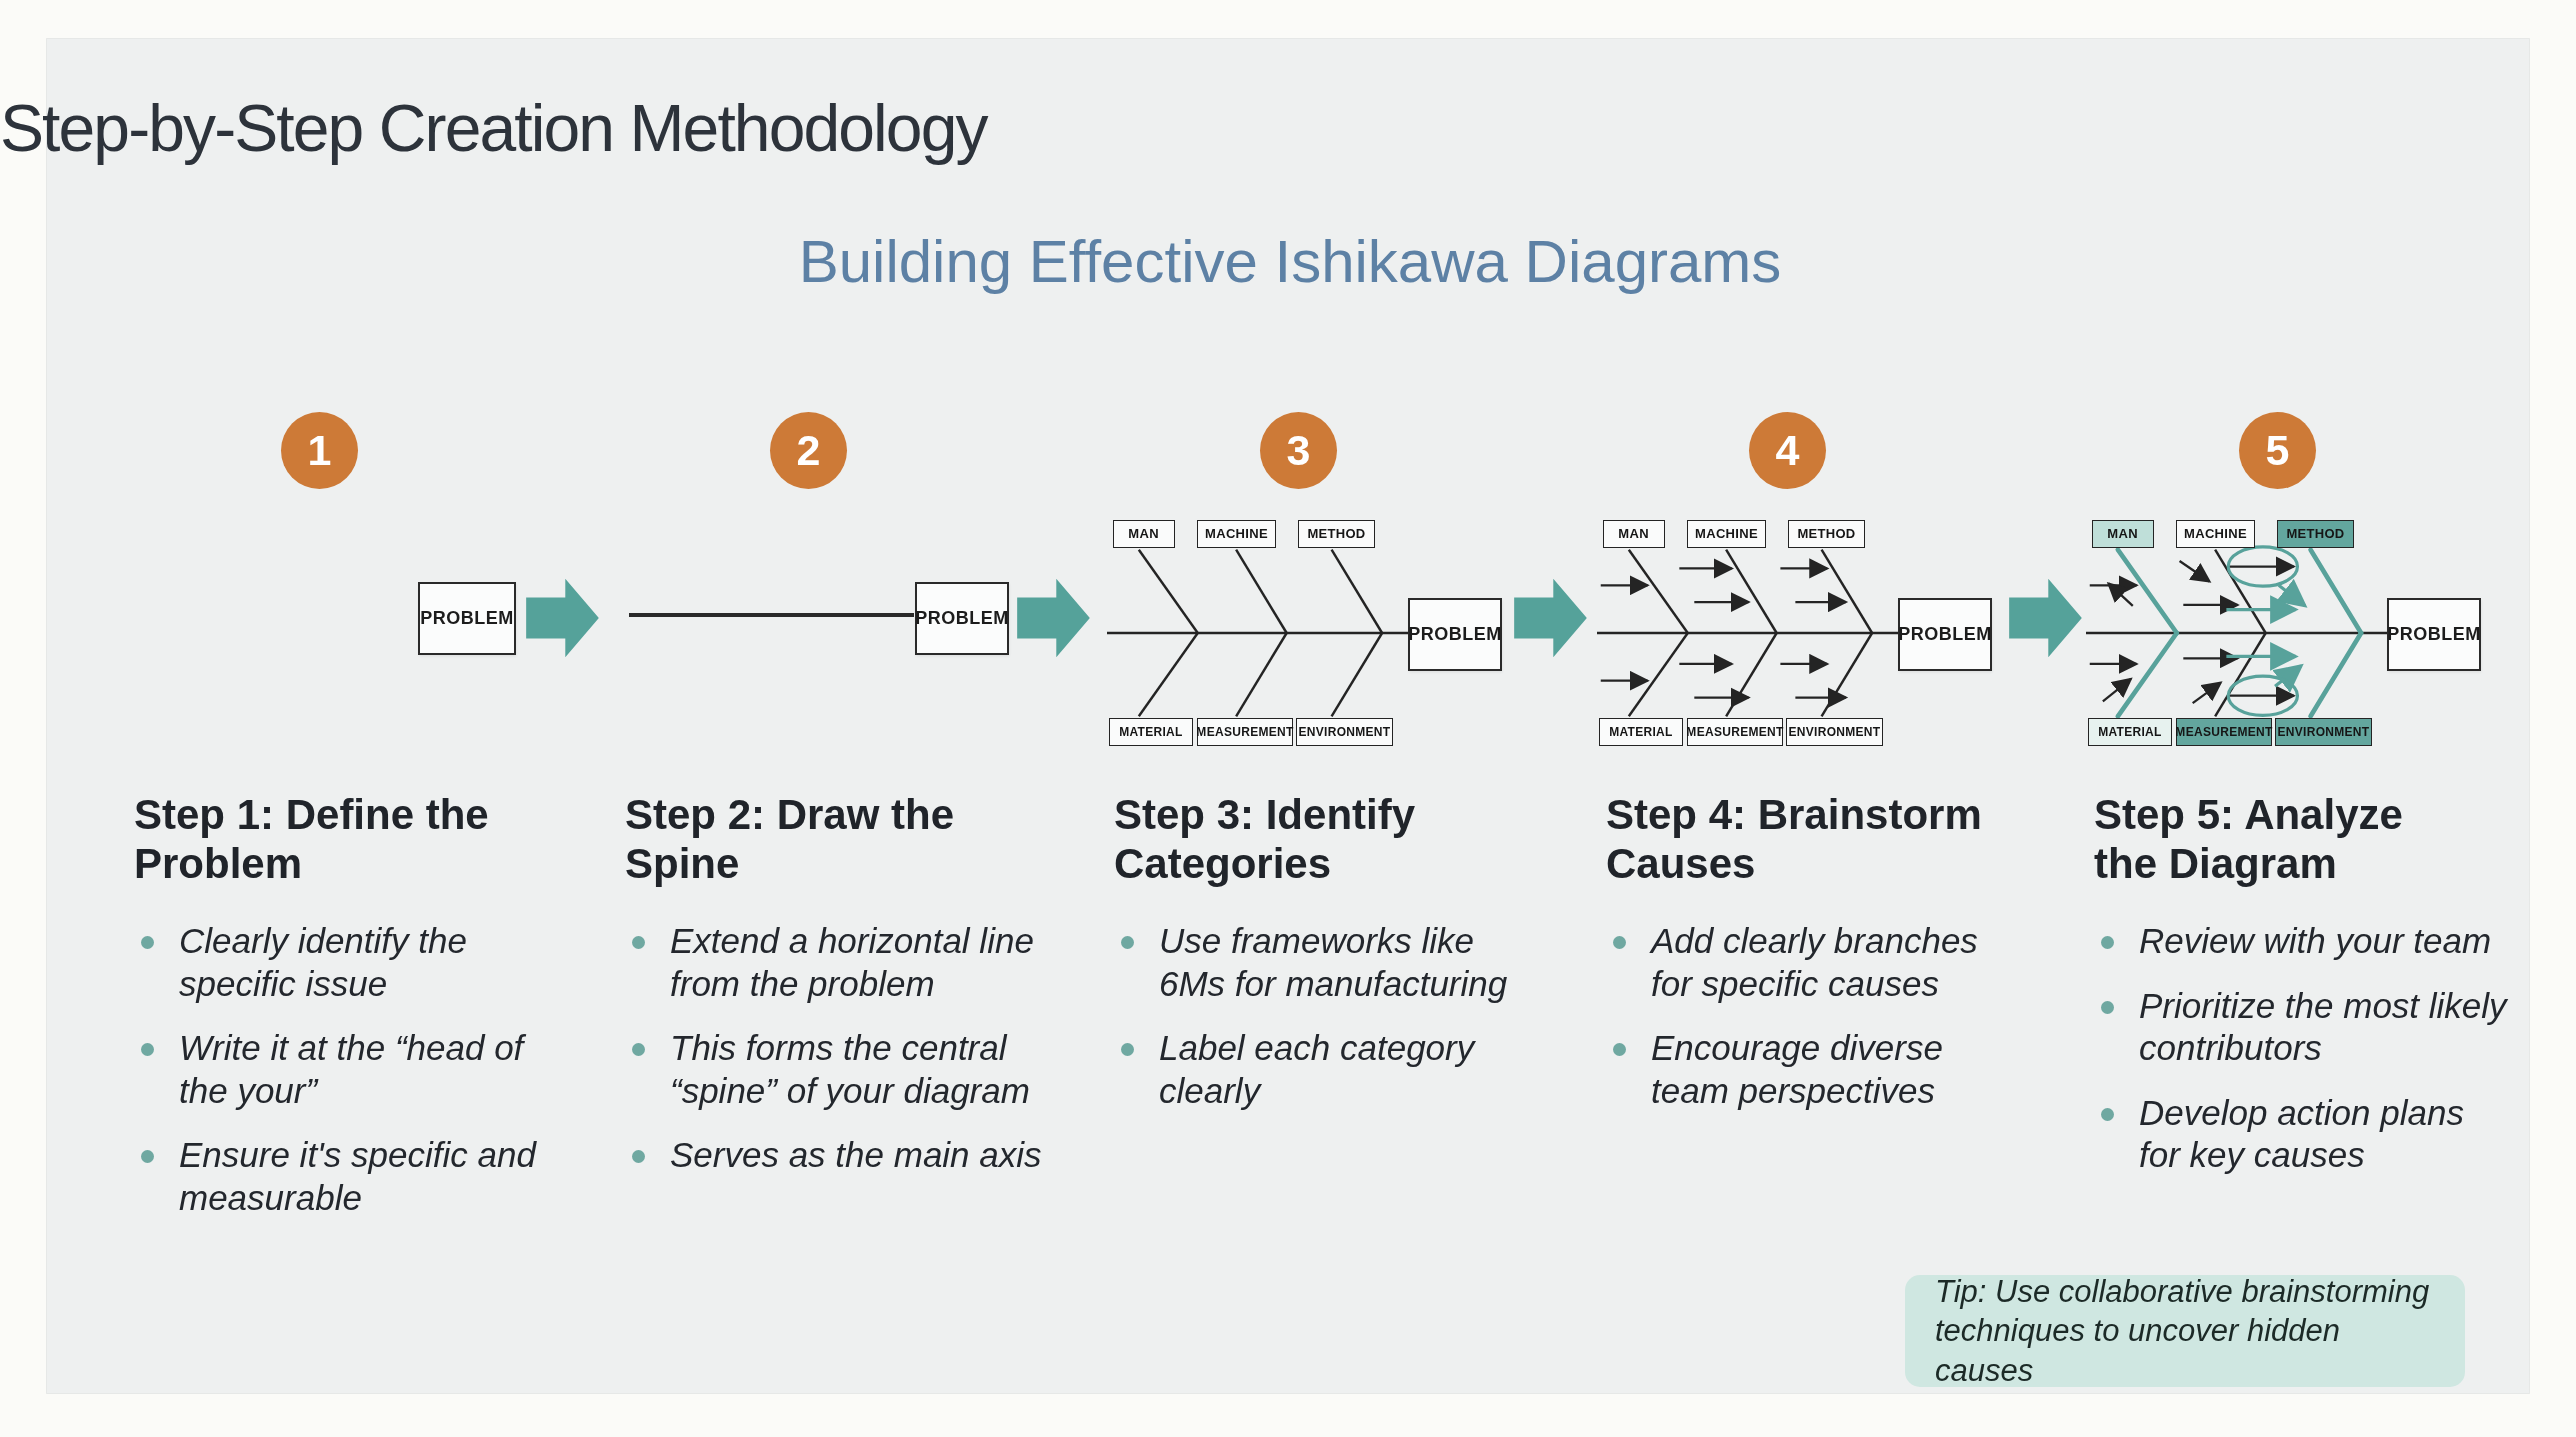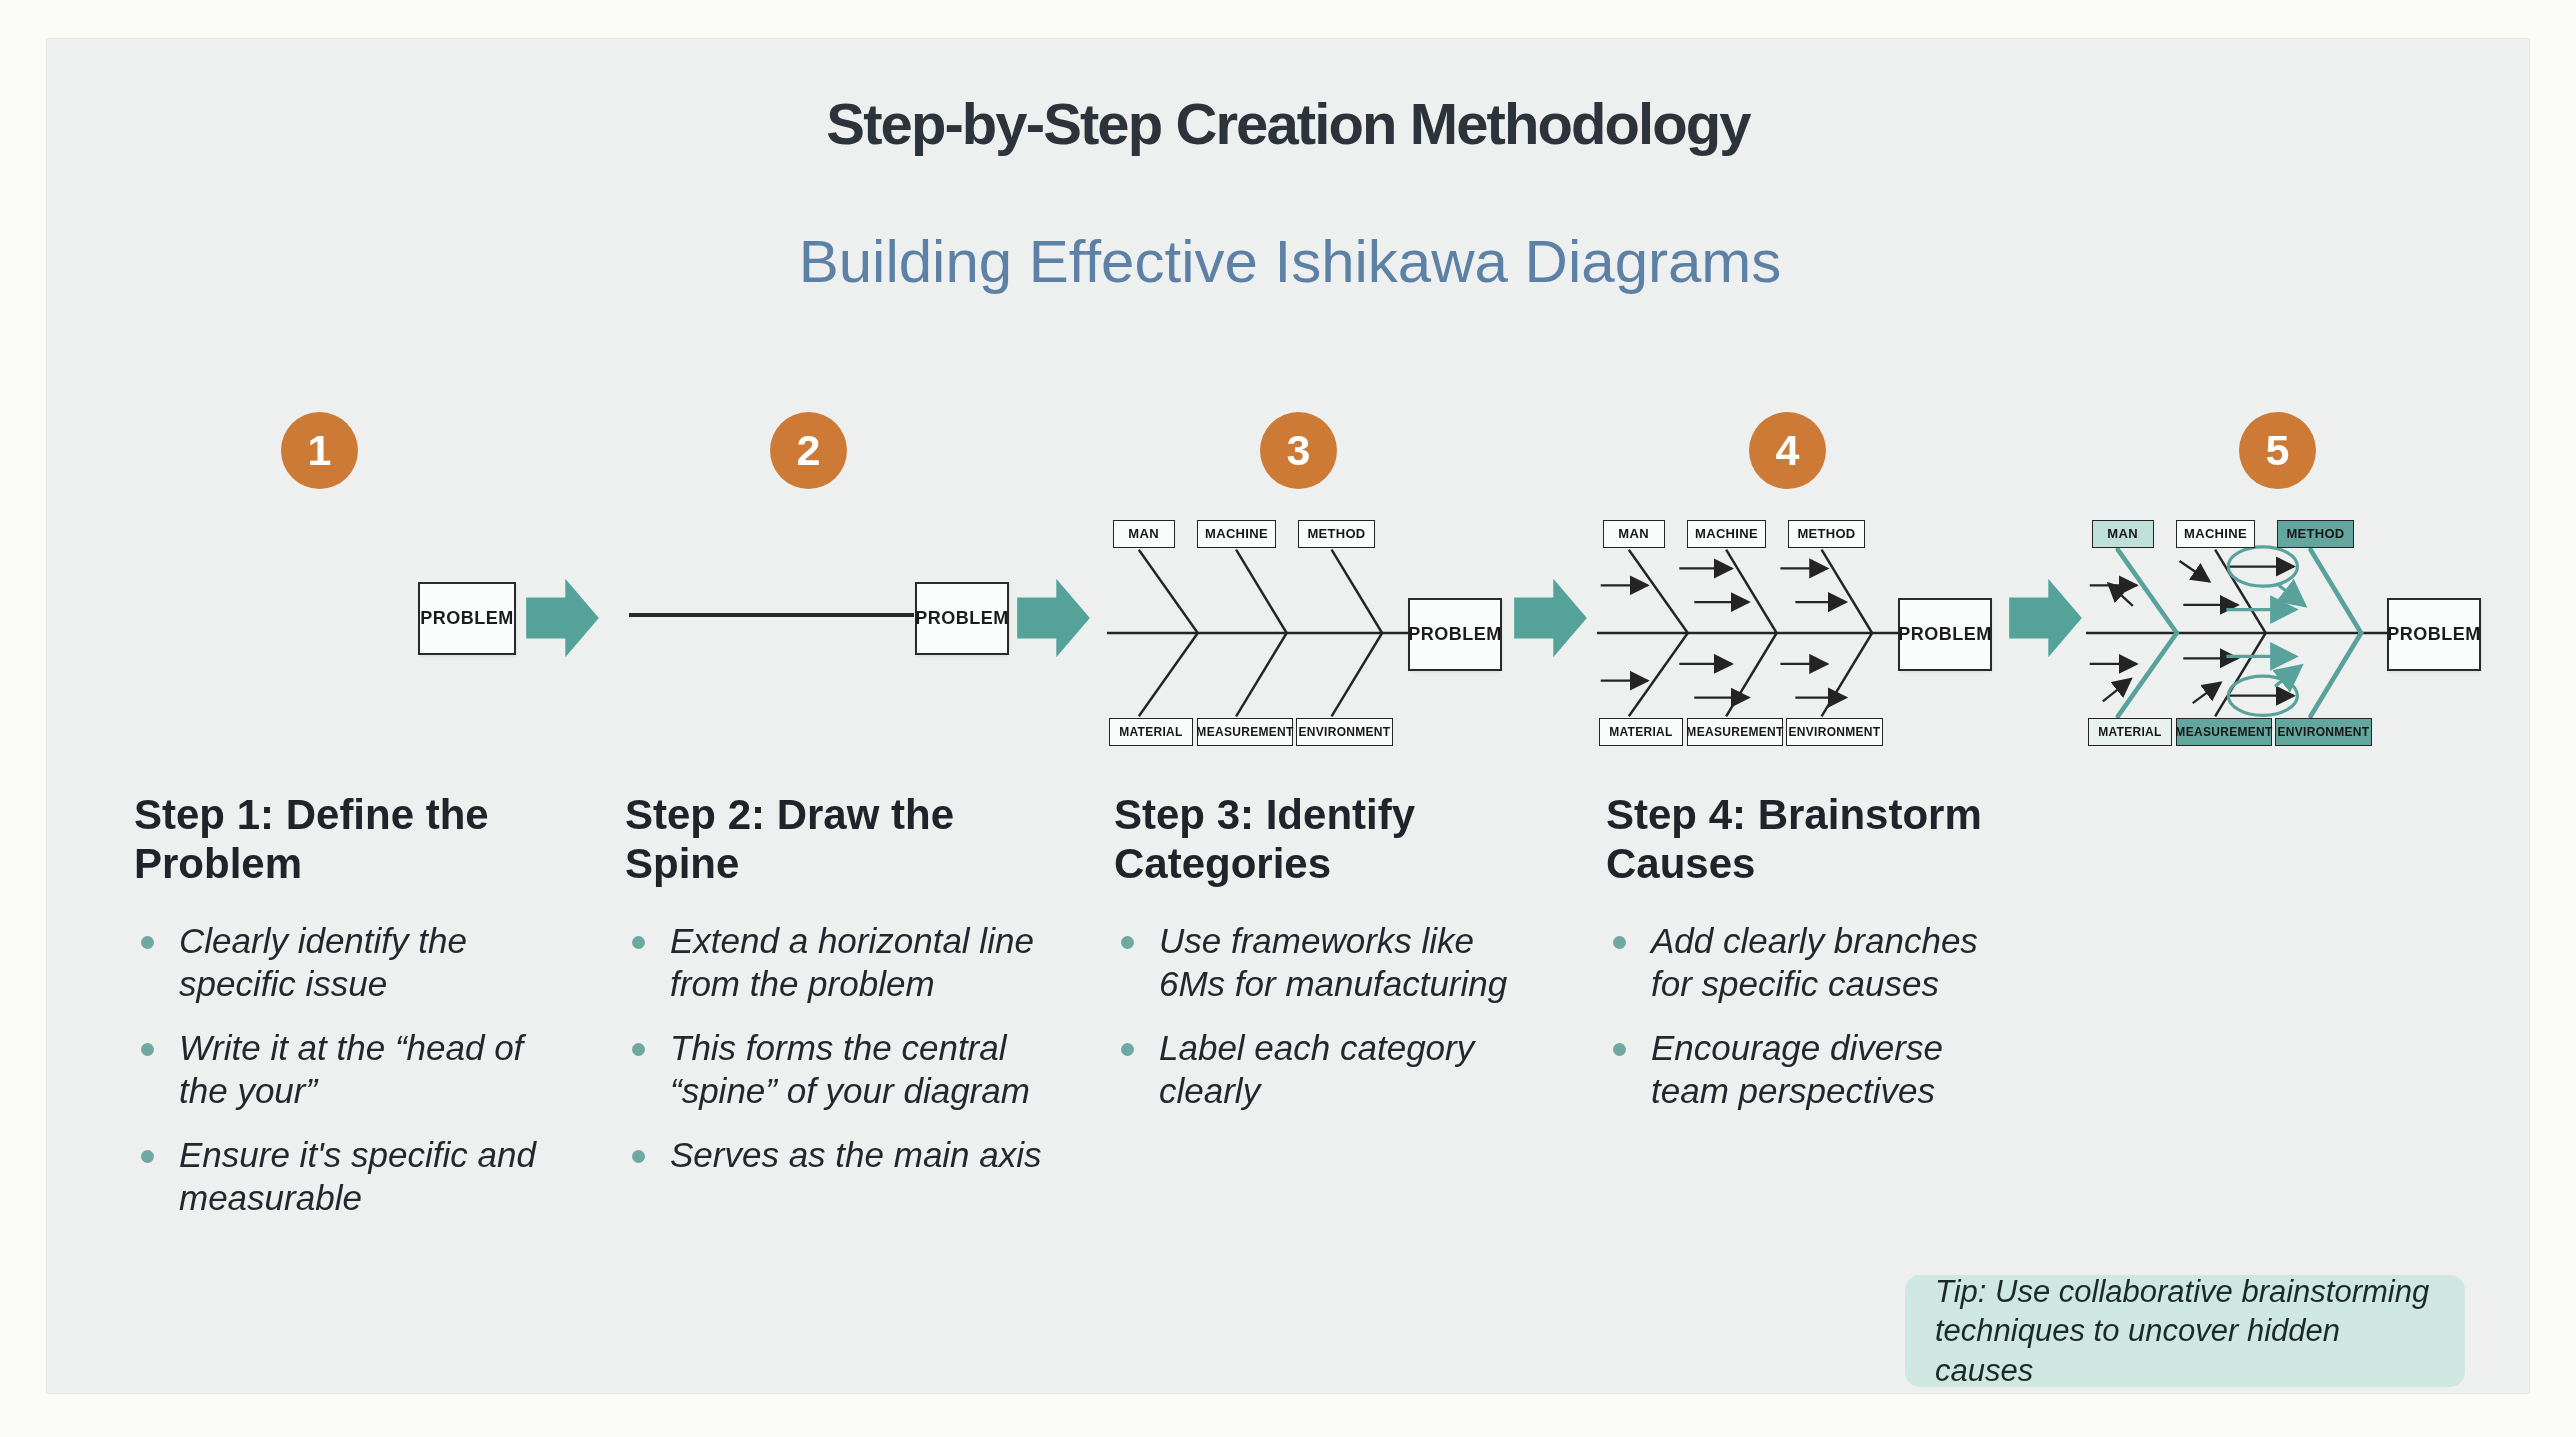--- a/index.html
+++ b/index.html
@@ -1,19 +1,19 @@
 <!DOCTYPE html>
 <html style="font-size:15px"><head>
 <meta charset="utf-8">
 <style>
   html,body{margin:0;padding:0;}
   body{width:2576px;height:1438px;background:#fbfbf8;font-family:"Liberation Sans",sans-serif;overflow:hidden;}
   .canvas{position:relative;width:2576px;height:1438px;}
   .panel{position:absolute;left:47px;top:39px;width:2482px;height:1354px;background:#eef0f0;box-shadow:0 0 0 0.9px #e4e6e5;}
-  .title{position:absolute;left:0;right:0;top:90px;text-align:center;font-size:58px;font-weight:700;color:#2d333b;letter-spacing:-1.9px;}
+  .title{position:absolute;left:0;right:0;top:90px;font-size:66px;font-weight:400;color:#2d333b;letter-spacing:-1.9px;}
   .subtitle{position:absolute;left:4px;right:0;top:227px;text-align:center;font-size:60px;font-weight:400;color:#5d81a5;}
   .badge{position:absolute;top:412px;width:77px;height:77px;border-radius:50%;background:#cd7a37;color:#ffffff;font-size:43px;font-weight:700;display:flex;align-items:center;justify-content:center;}
   .pbox{position:absolute;width:90px;height:66px;background:#fbfcfc;border:2.8px solid #2a2a2a;color:#1c1c1c;font-size:18px;font-weight:700;display:flex;align-items:center;justify-content:center;letter-spacing:0.5px;box-shadow:0.9px 1.9px 2.8px rgba(0,0,0,.08);}
   .flow-arrow{position:absolute;top:577px;width:73px;height:82px;}
   .spine2{position:absolute;left:629px;top:613px;width:285px;height:3.7px;background:#2a2a2a;}
   .fb{position:absolute;top:516px;width:393px;height:234px;}
   .fb-svg{position:absolute;left:0;top:0;width:393px;height:234px;}
   .bone{stroke:#242424;stroke-width:2.6;fill:none;}
   .bone-t{stroke:#58a29b;stroke-width:5;fill:none;stroke-linecap:round;}
   .c-arrow{stroke:#242424;stroke-width:2.4;fill:none;}
@@ -193,18 +193,27 @@
 
   <div class="col" style="left:1606px">
     <div class="hline">Step 4: Brainstorm</div>
     <div class="hline">Causes</div>
     <ul class="bullets">
       <li><span>Add clearly branches for specific causes</span></li>
       <li><span>Encourage diverse team perspectives</span></li>
     </ul>
   </div>
 
+  <div class="col" style="left:2094px">
+    <div class="hline">Step 5: Analyze</div>
+    <div class="hline">the Diagram</div>
+    <ul class="bullets">
+      <li><span>Review with your team</span></li>
+      <li><span>Prioritize the most likely contributors</span></li>
+      <li><span>Develop action plans for key causes</span></li>
+    </ul>
+  </div>
 
   <div class="tip">
     <div class="tip-text">Tip: Use collaborative brainstorming techniques to uncover hidden causes</div>
   </div>
 </div>
 
 
 </body></html>

